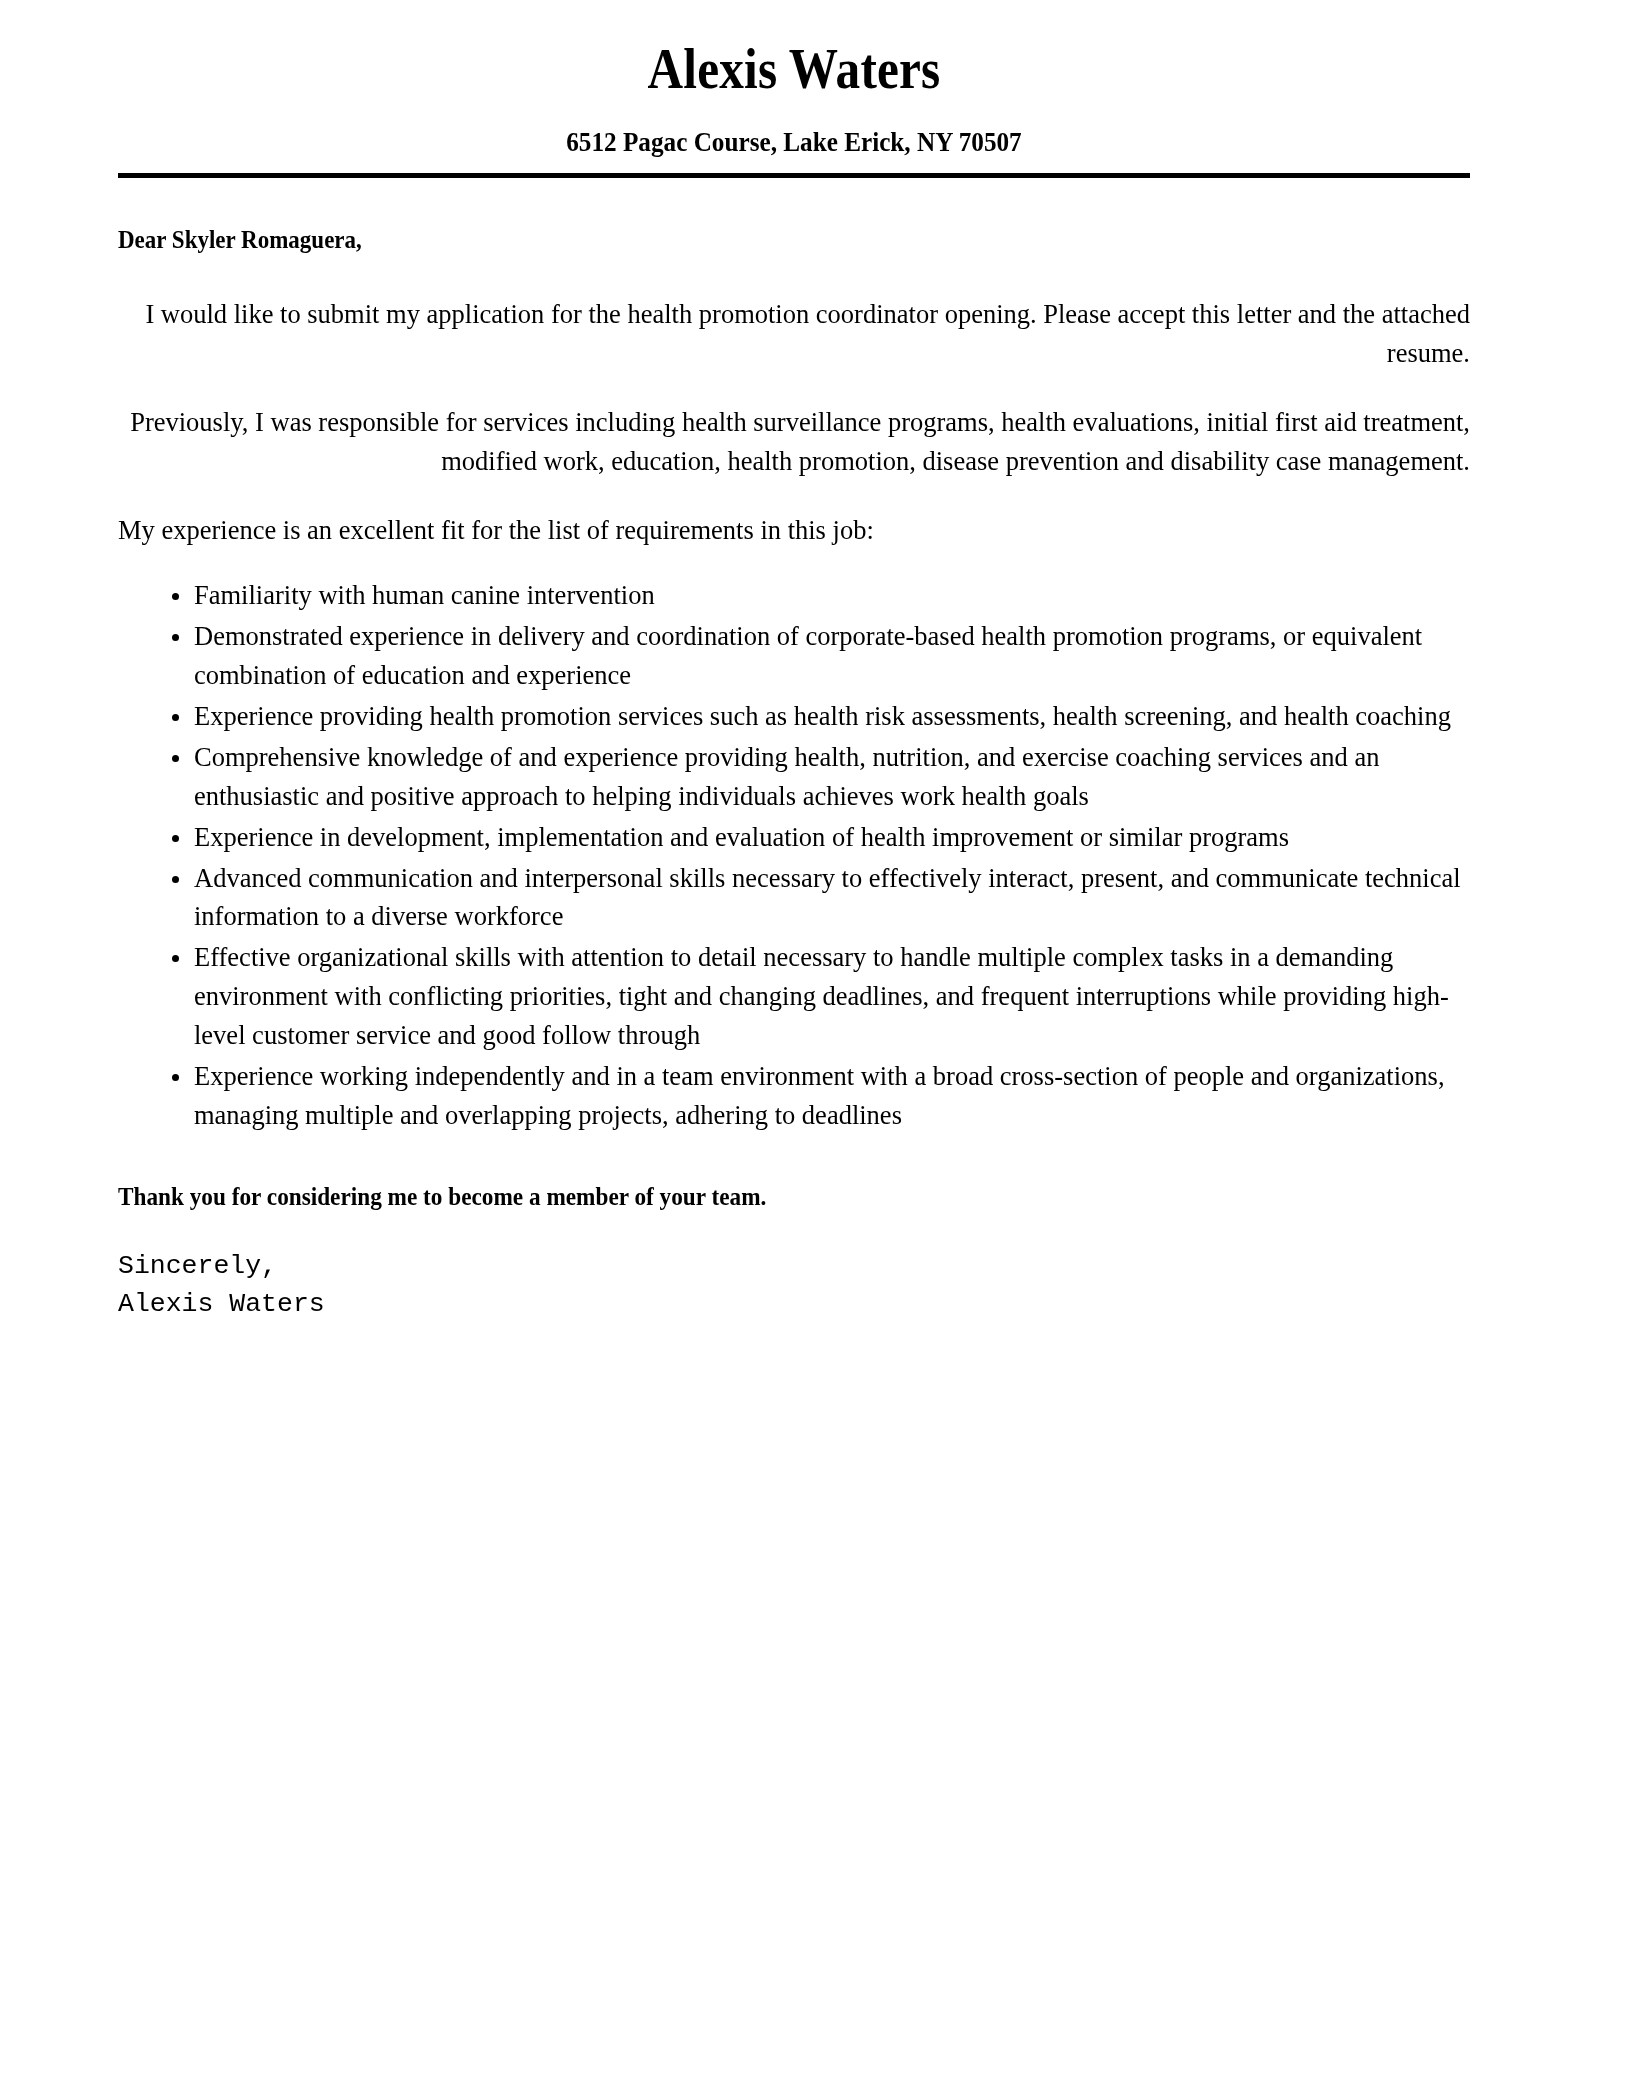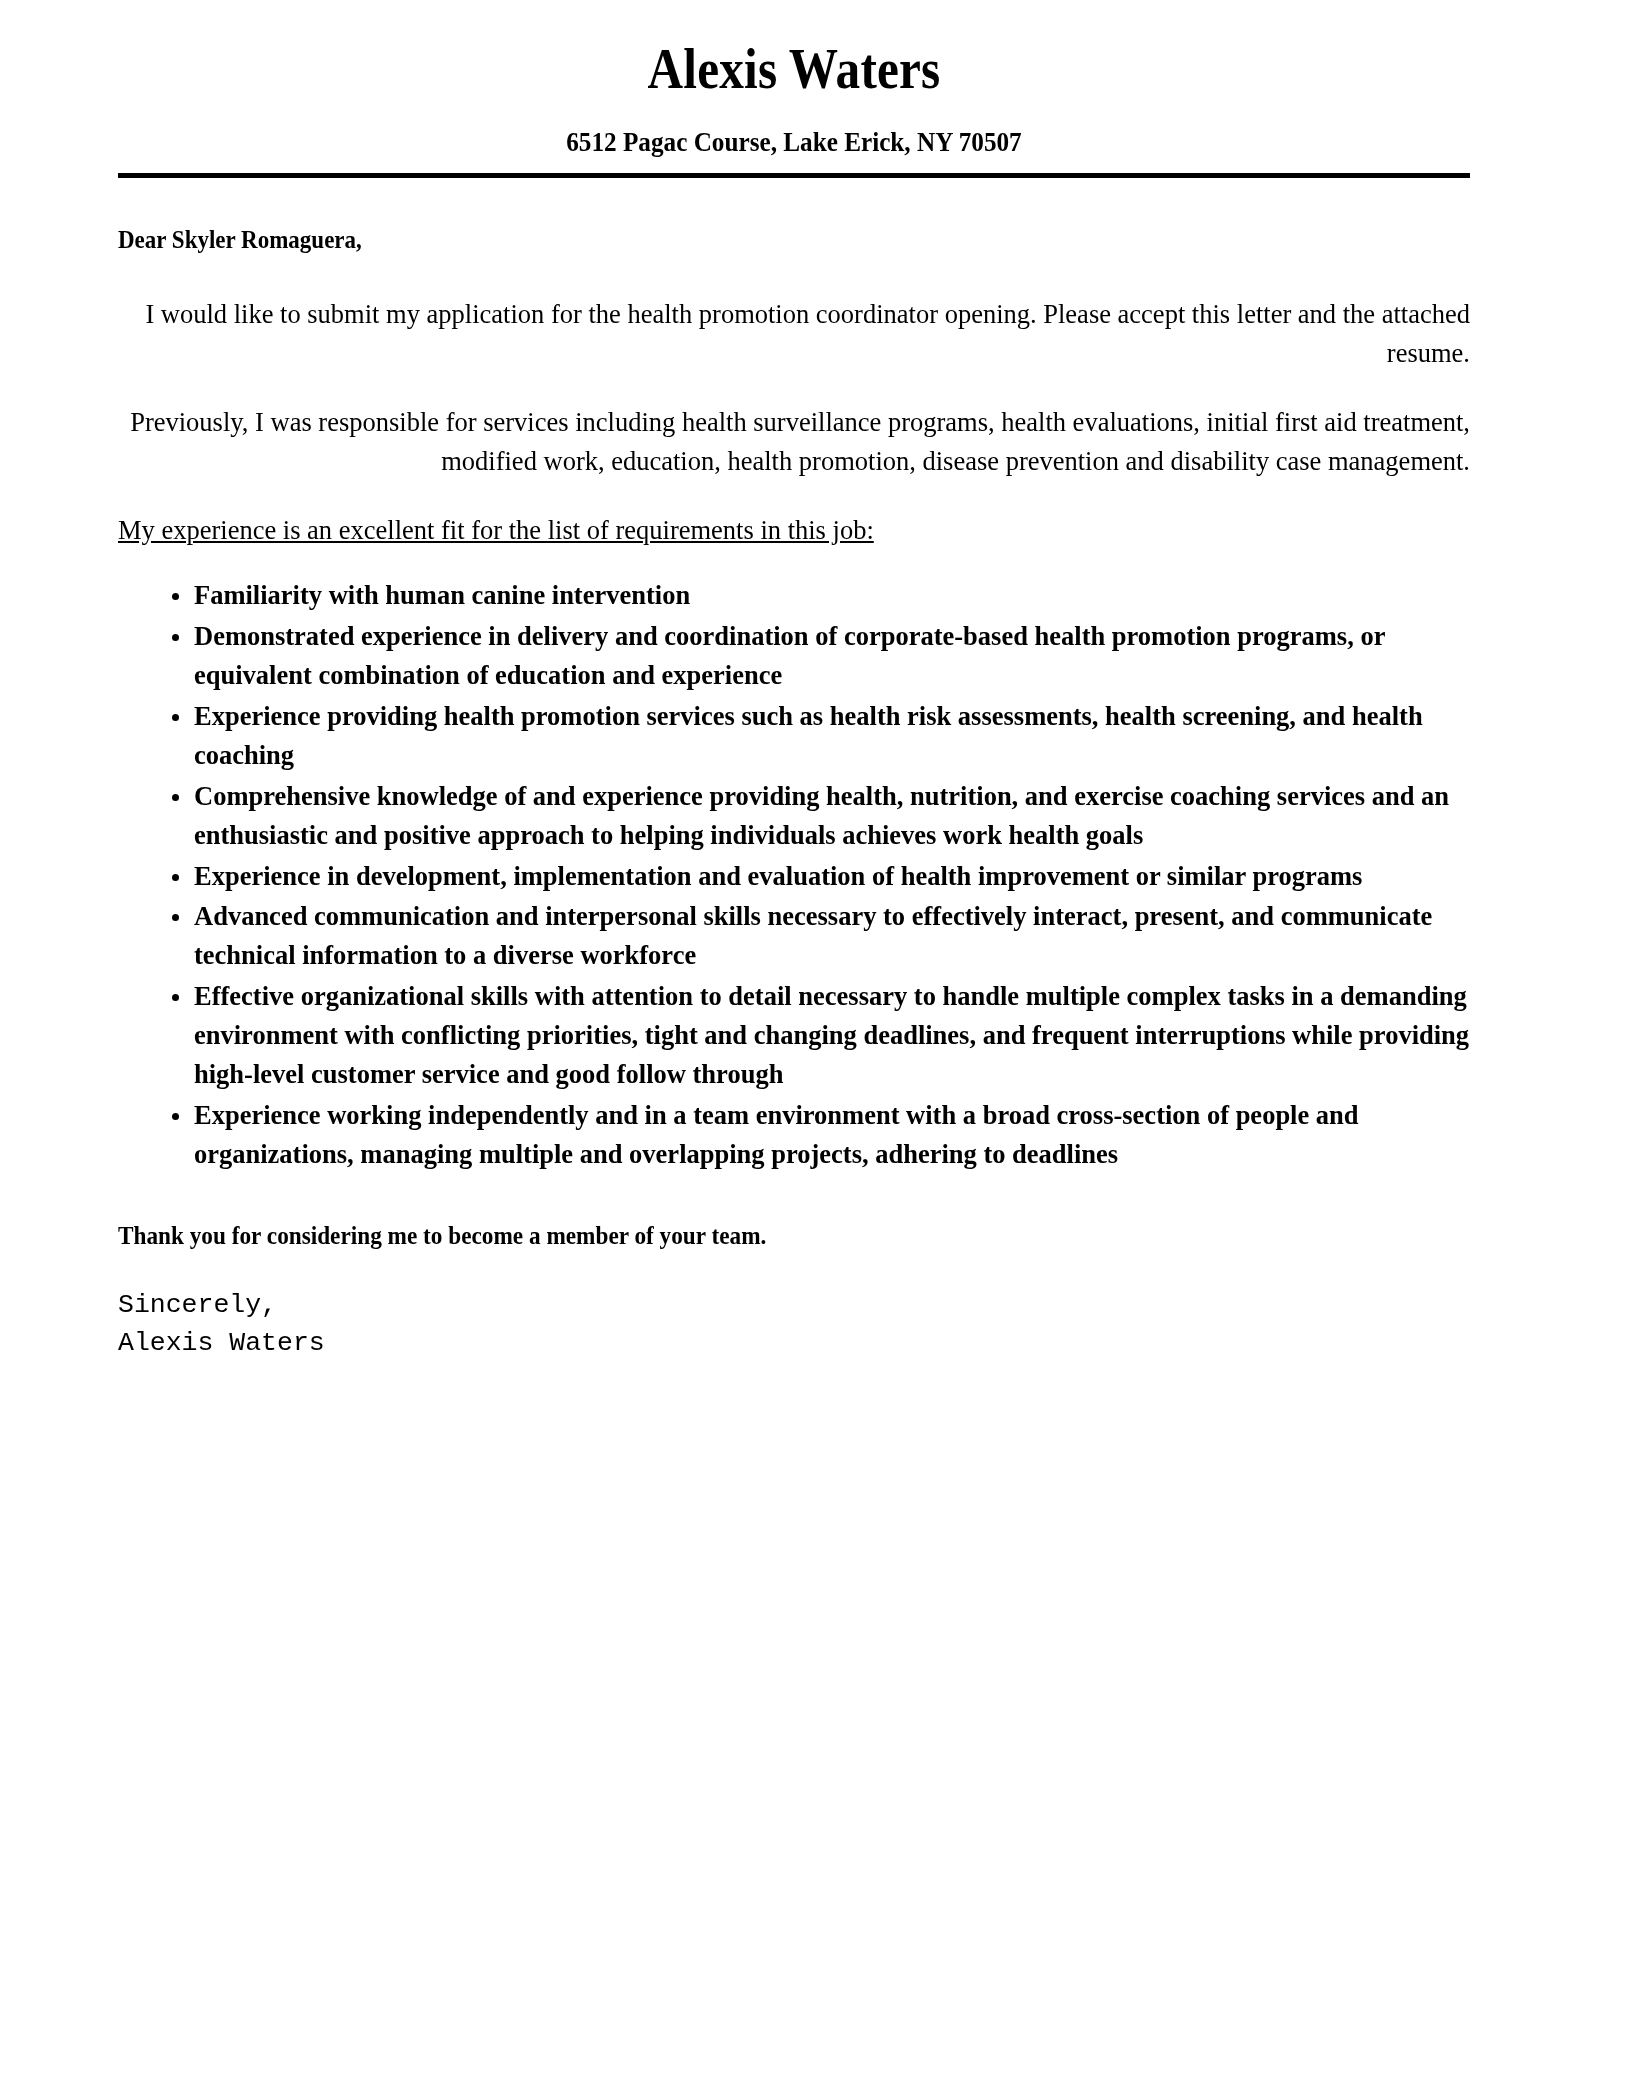--- a/index.html
+++ b/index.html
@@ -70,34 +70,32 @@
     margin: 0 0 36px 0;
     transform: scaleX(0.92);
     transform-origin: left center;
   }
   .para {
     margin: 0 0 30px 0;
     text-align: right;
   }
   .intro-line {
     margin: 0 0 26px 0;
-    text-decoration: underline;
   }
 
   ul.requirements {
     margin: 0 0 44px 0;
     padding: 0 0 0 56px;
     list-style: none;
   }
   ul.requirements li {
     position: relative;
     margin: 0 0 2px 0;
     padding-left: 20px;
     line-height: 1.47;
-    font-weight: bold;
   }
   ul.requirements li::before {
     content: "";
     position: absolute;
     left: -2px;
     top: 17px;
     width: 7px;
     height: 7px;
     border-radius: 50%;
     background: #000000;

